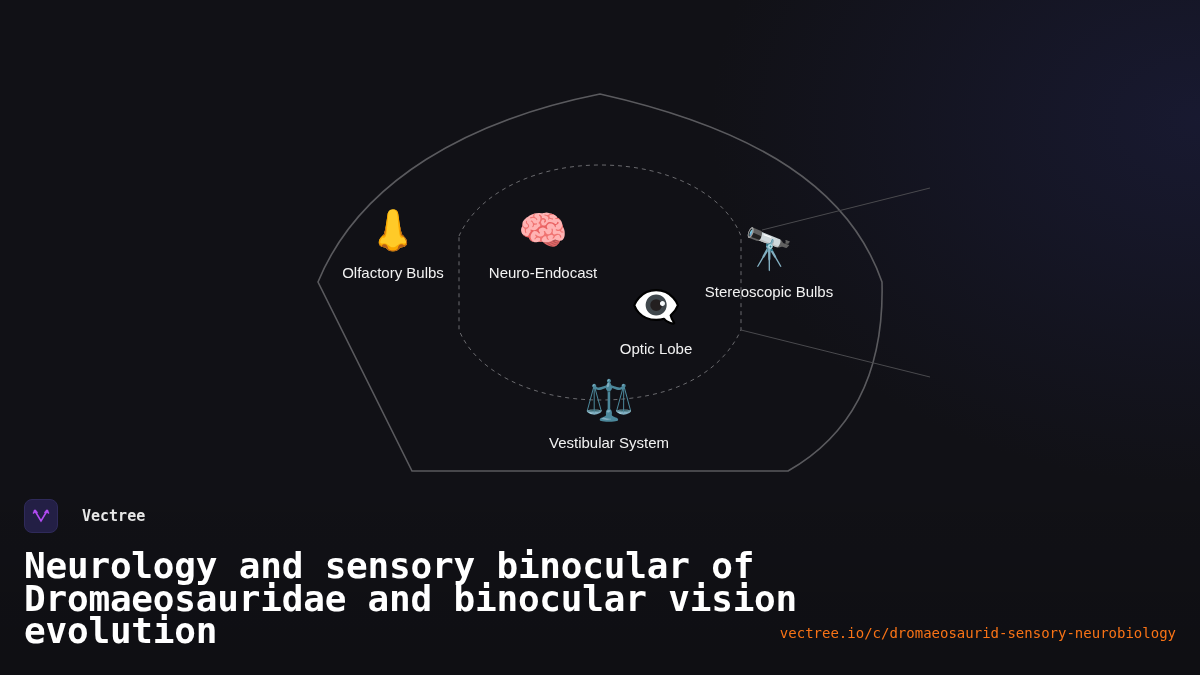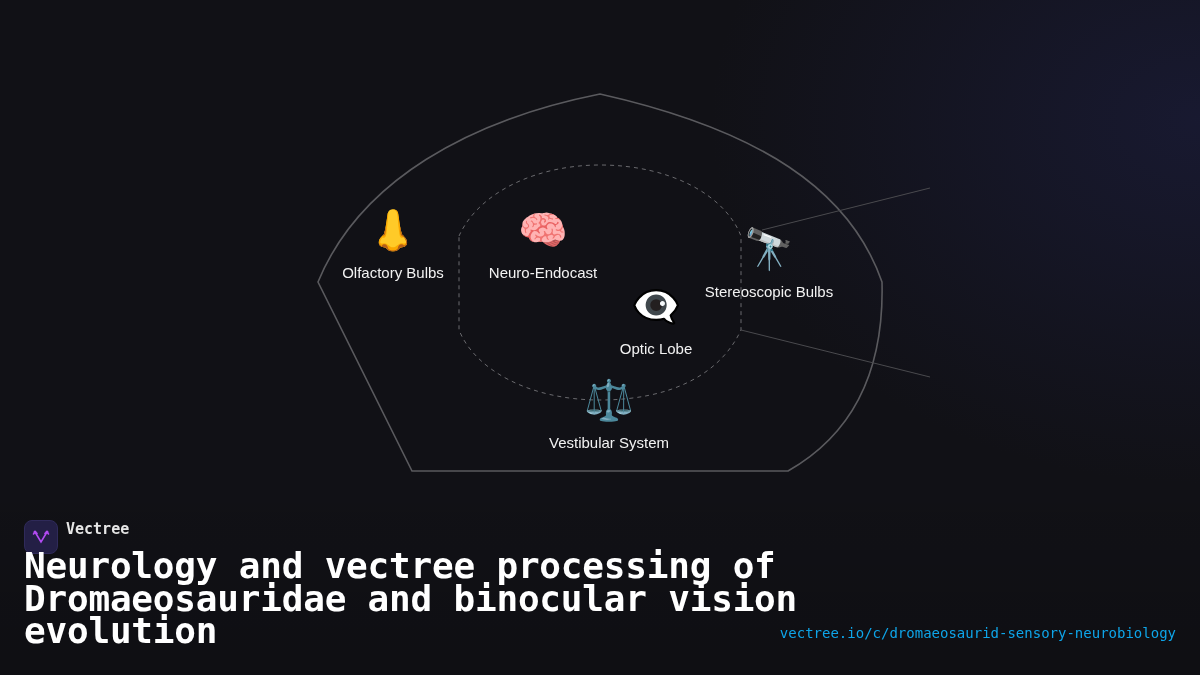--- a/index.html
+++ b/index.html
@@ -18,36 +18,36 @@
   svg.diagram { position: absolute; left: 0; top: 0; }
   .node { position: absolute; transform: translate(-50%, 0); text-align: center; }
   .node .emoji {
     display: block; font-size: 40px; line-height: 48px; height: 48px;
     font-family: "DejaVu Sans", sans-serif;
   }
   .node .label {
     display: block; color: #f2f2f2; font-size: 15px; white-space: nowrap;
     margin-top: 10px;
   }
-  .brand { position: absolute; left: 24px; top: 520px; display: flex; align-items: flex-start; gap: 8px; }
+  .brand { position: absolute; left: 24px; top: 499px; display: flex; align-items: center; gap: 24px; }
   .brand-logo {
     width: 32px; height: 32px; border-radius: 8px; background: #231f45;
     border: 1px solid #2f2a5a; display: flex; align-items: center; justify-content: center;
   }
   .brand-name {
     font-family: "DejaVu Sans Mono", monospace; font-weight: bold; font-size: 15px; color: #e6e6e6;
   }
   .title {
     position: absolute; left: 24px; top: 550px; margin: 0; width: 800px;
     font-family: "DejaVu Sans Mono", monospace; font-weight: bold;
     font-size: 36px; line-height: 32.5px; color: #ffffff; letter-spacing: -0.2px;
   }
   .url {
     position: absolute; right: 24px; top: 625px;
-    font-family: "DejaVu Sans Mono", monospace; font-size: 14px; color: #0ea5e9;
+    font-family: "DejaVu Sans Mono", monospace; font-size: 14px; color: #f97316;
   }
 </style>
 </head>
 <body>
 
 <div class="bg-glow"></div>
 
 <svg class="diagram" width="1200" height="675" viewBox="0 0 1200 675">
   <path d="M 600 94 C 470 120, 360 180, 318 282 L 412 471 L 788 471 C 860 430, 884 360, 882 282 C 850 190, 760 130, 600 94 Z" fill="none" stroke="#5a5a5e" stroke-width="1.6"></path>
   <path d="M 459 236 C 480 190, 540 165, 600 165 C 670 165, 725 195, 741 236 L 741 330 C 720 375, 670 400, 600 400 C 530 400, 475 370, 459 330 Z" fill="none" stroke="#6a6a6e" stroke-width="1" stroke-dasharray="4 4"></path>
@@ -84,15 +84,15 @@
   <div class="brand-logo">
     <svg width="18" height="16" viewBox="0 0 18 16">
       <path d="M3 3 L9 13 L15 3 M3 3 L1.5 5 M3 3 L5 4.5 M15 3 L16.5 5 M15 3 L13 4.5" stroke="#b24bf3" stroke-width="1.6" fill="none" stroke-linecap="round"></path>
       <circle cx="3" cy="3" r="1.5" fill="#b24bf3"></circle>
       <circle cx="15" cy="3" r="1.5" fill="#b24bf3"></circle>
     </svg>
   </div>
   <span class="brand-name">Vectree</span>
 </div>
 
-<h1 class="title">Neurology and vectree processing of Dromaeosauridae and binocular vision evolution</h1>
+<h1 class="title">Neurology and sensory binocular of Dromaeosauridae and binocular vision evolution</h1>
 
 <div class="url">vectree.io/c/dromaeosaurid-sensory-neurobiology</div>
 
 </body></html>

